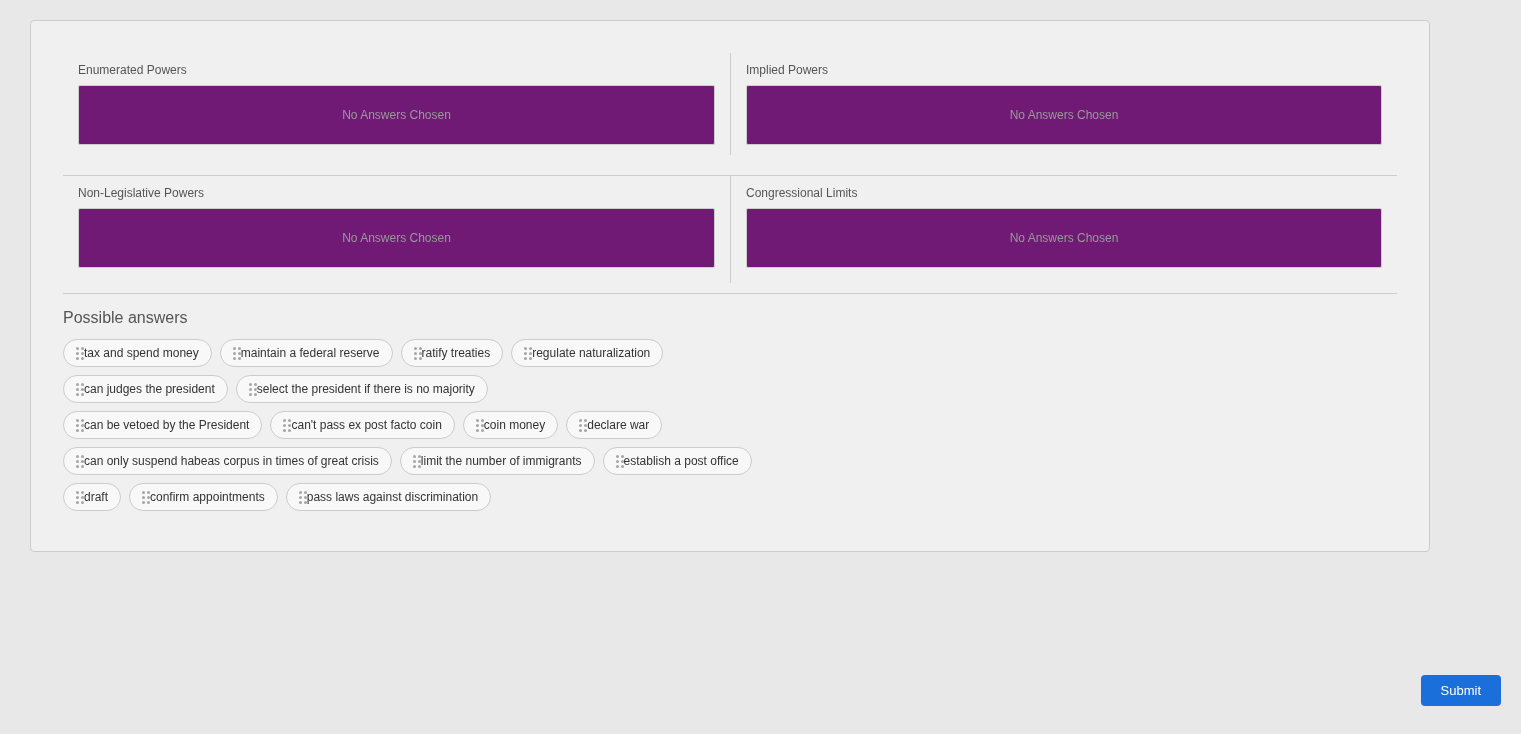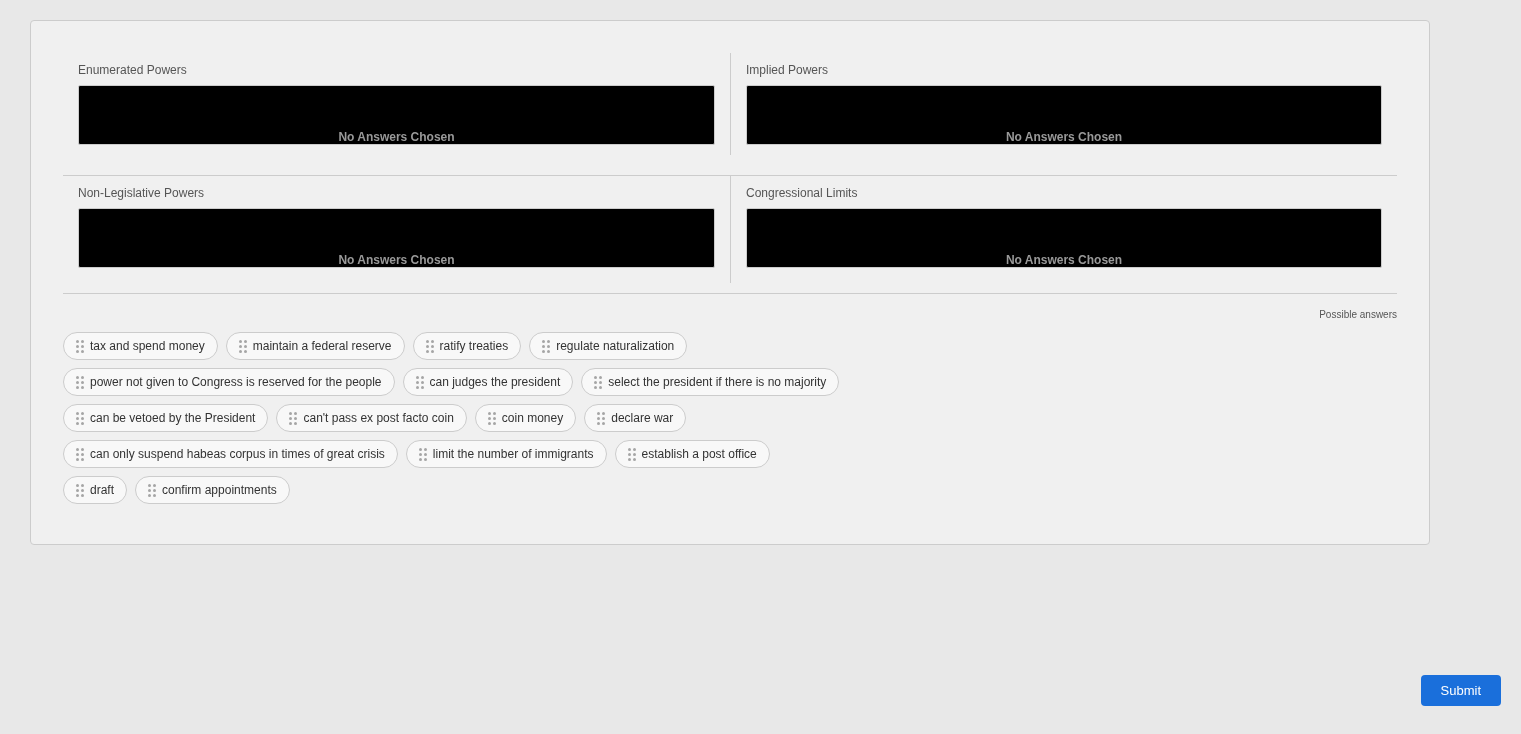--- a/index.html
+++ b/index.html
@@ -28,64 +28,61 @@
       padding: 10px 15px;
     }
     .category-label {
       font-size: 12px;
       color: #555;
       margin-bottom: 8px;
       font-weight: normal;
     }
     .drop-zone {
       border: 1px solid #ccc;
-      background: #000000;
+      background: #701a75;
       min-height: 60px;
       display: flex;
-      align-items: flex-end;
+      align-items: center;
       justify-content: center;
       color: #999;
       font-size: 12px;
       border-radius: 2px;
-      font-weight: bold;
     }
     .divider-v {
       border-left: 1px solid #ccc;
     }
     .section-row {
       display: grid;
       grid-template-columns: 1fr 1fr;
       border-top: 1px solid #ccc;
       margin-bottom: 0;
     }
     .section-row .category-section {
       padding: 10px 15px 15px 15px;
     }
     .possible-answers-section {
       border-top: 1px solid #ccc;
       padding: 15px 0 0 0;
       margin-top: 10px;
     }
     .possible-answers-label {
-      font-size: 10px;
+      font-size: 16px;
       color: #555;
       margin-bottom: 12px;
-      text-align: right;
     }
     .answers-row {
       display: flex;
       flex-wrap: nowrap;
       gap: 8px;
       margin-bottom: 8px;
       align-items: center;
     }
     .answer-chip {
       display: inline-flex;
       align-items: center;
-      gap: 6px;
       border: 1px solid #ccc;
       background: #f8f8f8;
       border-radius: 20px;
       padding: 6px 12px;
       font-size: 12px;
       color: #333;
       white-space: nowrap;
       cursor: grab;
     }
     .drag-icon-dots {
@@ -202,31 +199,20 @@
     <div class="answers-row">
       <div class="answer-chip">
         <span class="drag-icon-dots">
           <span></span>
             <span></span>
             <span></span>
             <span></span>
             <span></span>
             <span></span>
         </span>
-        <span>power not given to Congress is reserved for the people</span>
-      </div>
-      <div class="answer-chip">
-        <span class="drag-icon-dots">
-          <span></span>
-            <span></span>
-            <span></span>
-            <span></span>
-            <span></span>
-            <span></span>
-        </span>
         <span>can judges the president</span>
       </div>
       <div class="answer-chip">
         <span class="drag-icon-dots">
           <span></span>
             <span></span>
             <span></span>
             <span></span>
             <span></span>
             <span></span>
@@ -333,19 +319,30 @@
       <div class="answer-chip">
         <span class="drag-icon-dots">
           <span></span>
             <span></span>
             <span></span>
             <span></span>
             <span></span>
             <span></span>
         </span>
         <span>confirm appointments</span>
+      </div>
+      <div class="answer-chip">
+        <span class="drag-icon-dots">
+          <span></span>
+            <span></span>
+            <span></span>
+            <span></span>
+            <span></span>
+            <span></span>
+        </span>
+        <span>pass laws against discrimination</span>
       </div>
     </div>
 
   </div>
 </div>
 
 <button class="bottom-right-btn">Submit</button>
 
 </body></html>

